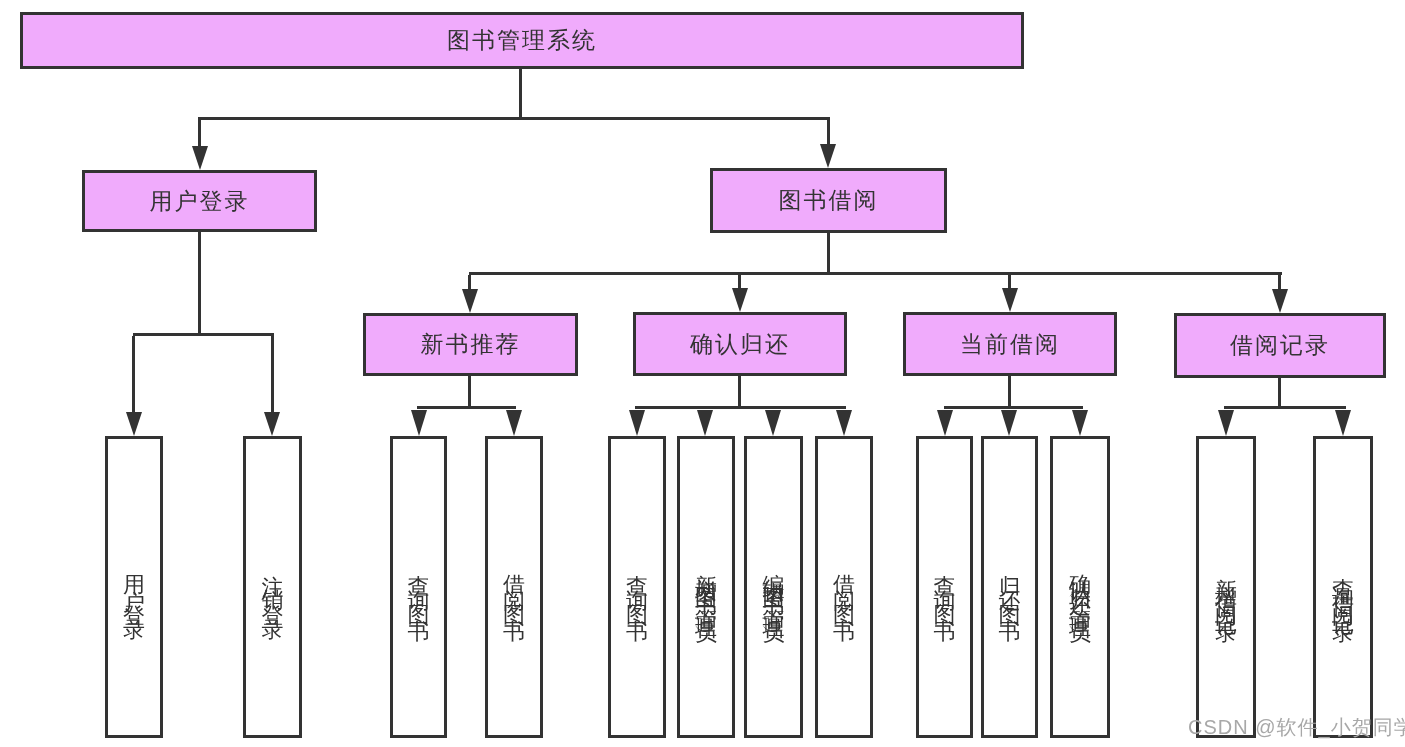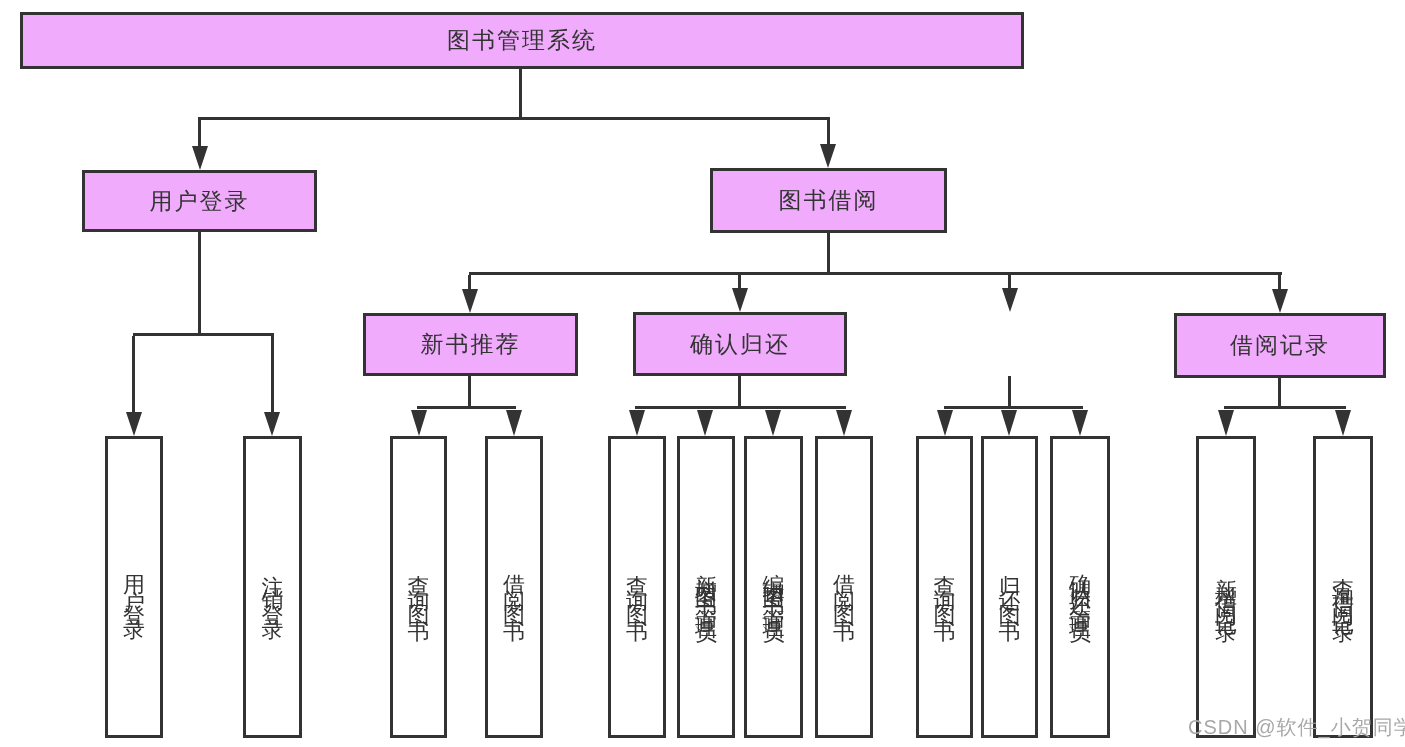--- a/index.html
+++ b/index.html
@@ -111,20 +111,23 @@
   <div class="ah" style="left:1002px; top:288px;"></div>
   <div class="vl" style="left:1278px; top:275px; height:17px;"></div>
   <div class="ah" style="left:1272px; top:289px;"></div>
 
   <div class="hbox" style="left:363px; top:313px; width:215px; height:63px;align-items:center;">
     <span>新书推荐</span>
   </div>
   <div class="hbox" style="left:633px; top:312px; width:214px; height:64px;">
     <span>确认归还</span>
   </div>
+  <div class="hbox" style="left:903px; top:312px; width:214px; height:64px;">
+    <span>当前借阅</span>
+  </div>
   <div class="hbox" style="left:1174px; top:313px; width:212px; height:65px;">
     <span>借阅记录</span>
   </div>
 
   <div class="vl" style="left:468px; top:376px; height:33px;"></div>
   <div class="hl" style="left:417px; top:406px; width:99px;"></div>
   <div class="ah ah26" style="left:411px; top:410px;"></div>
   <div class="ah ah26" style="left:506px; top:410px;"></div>
 
   <div class="vl" style="left:738px; top:376px; height:33px;"></div>

